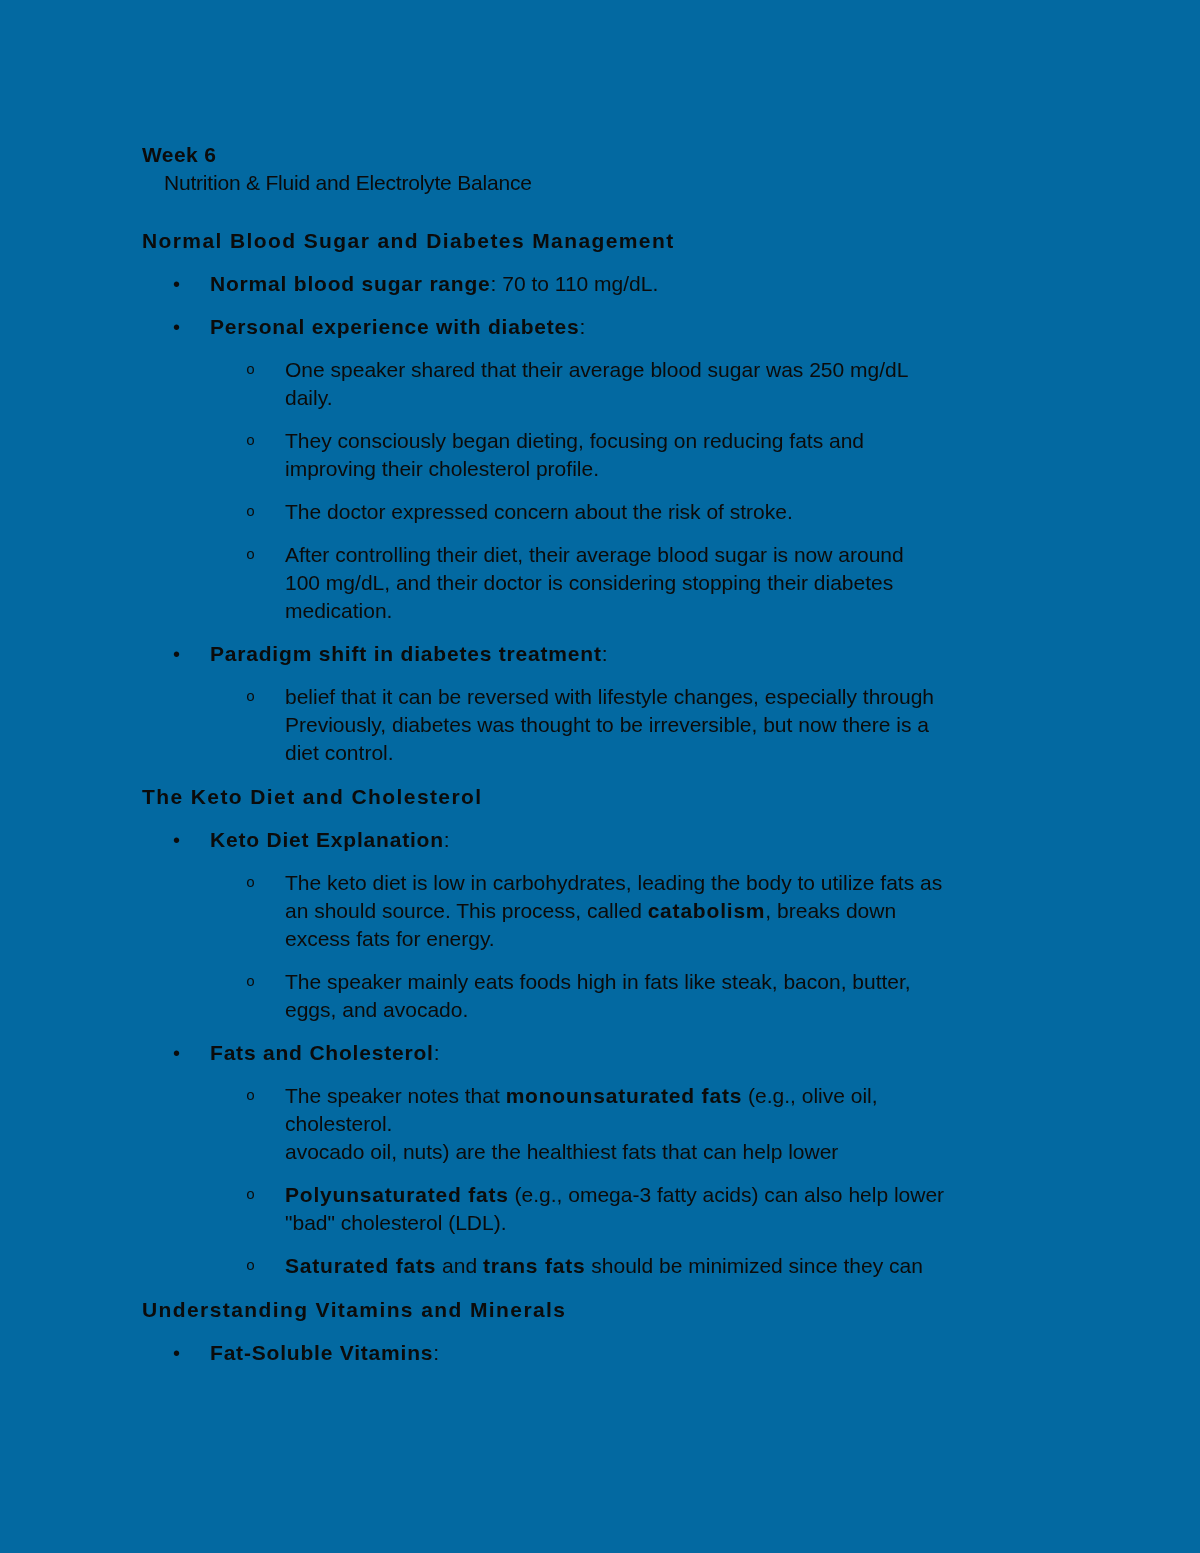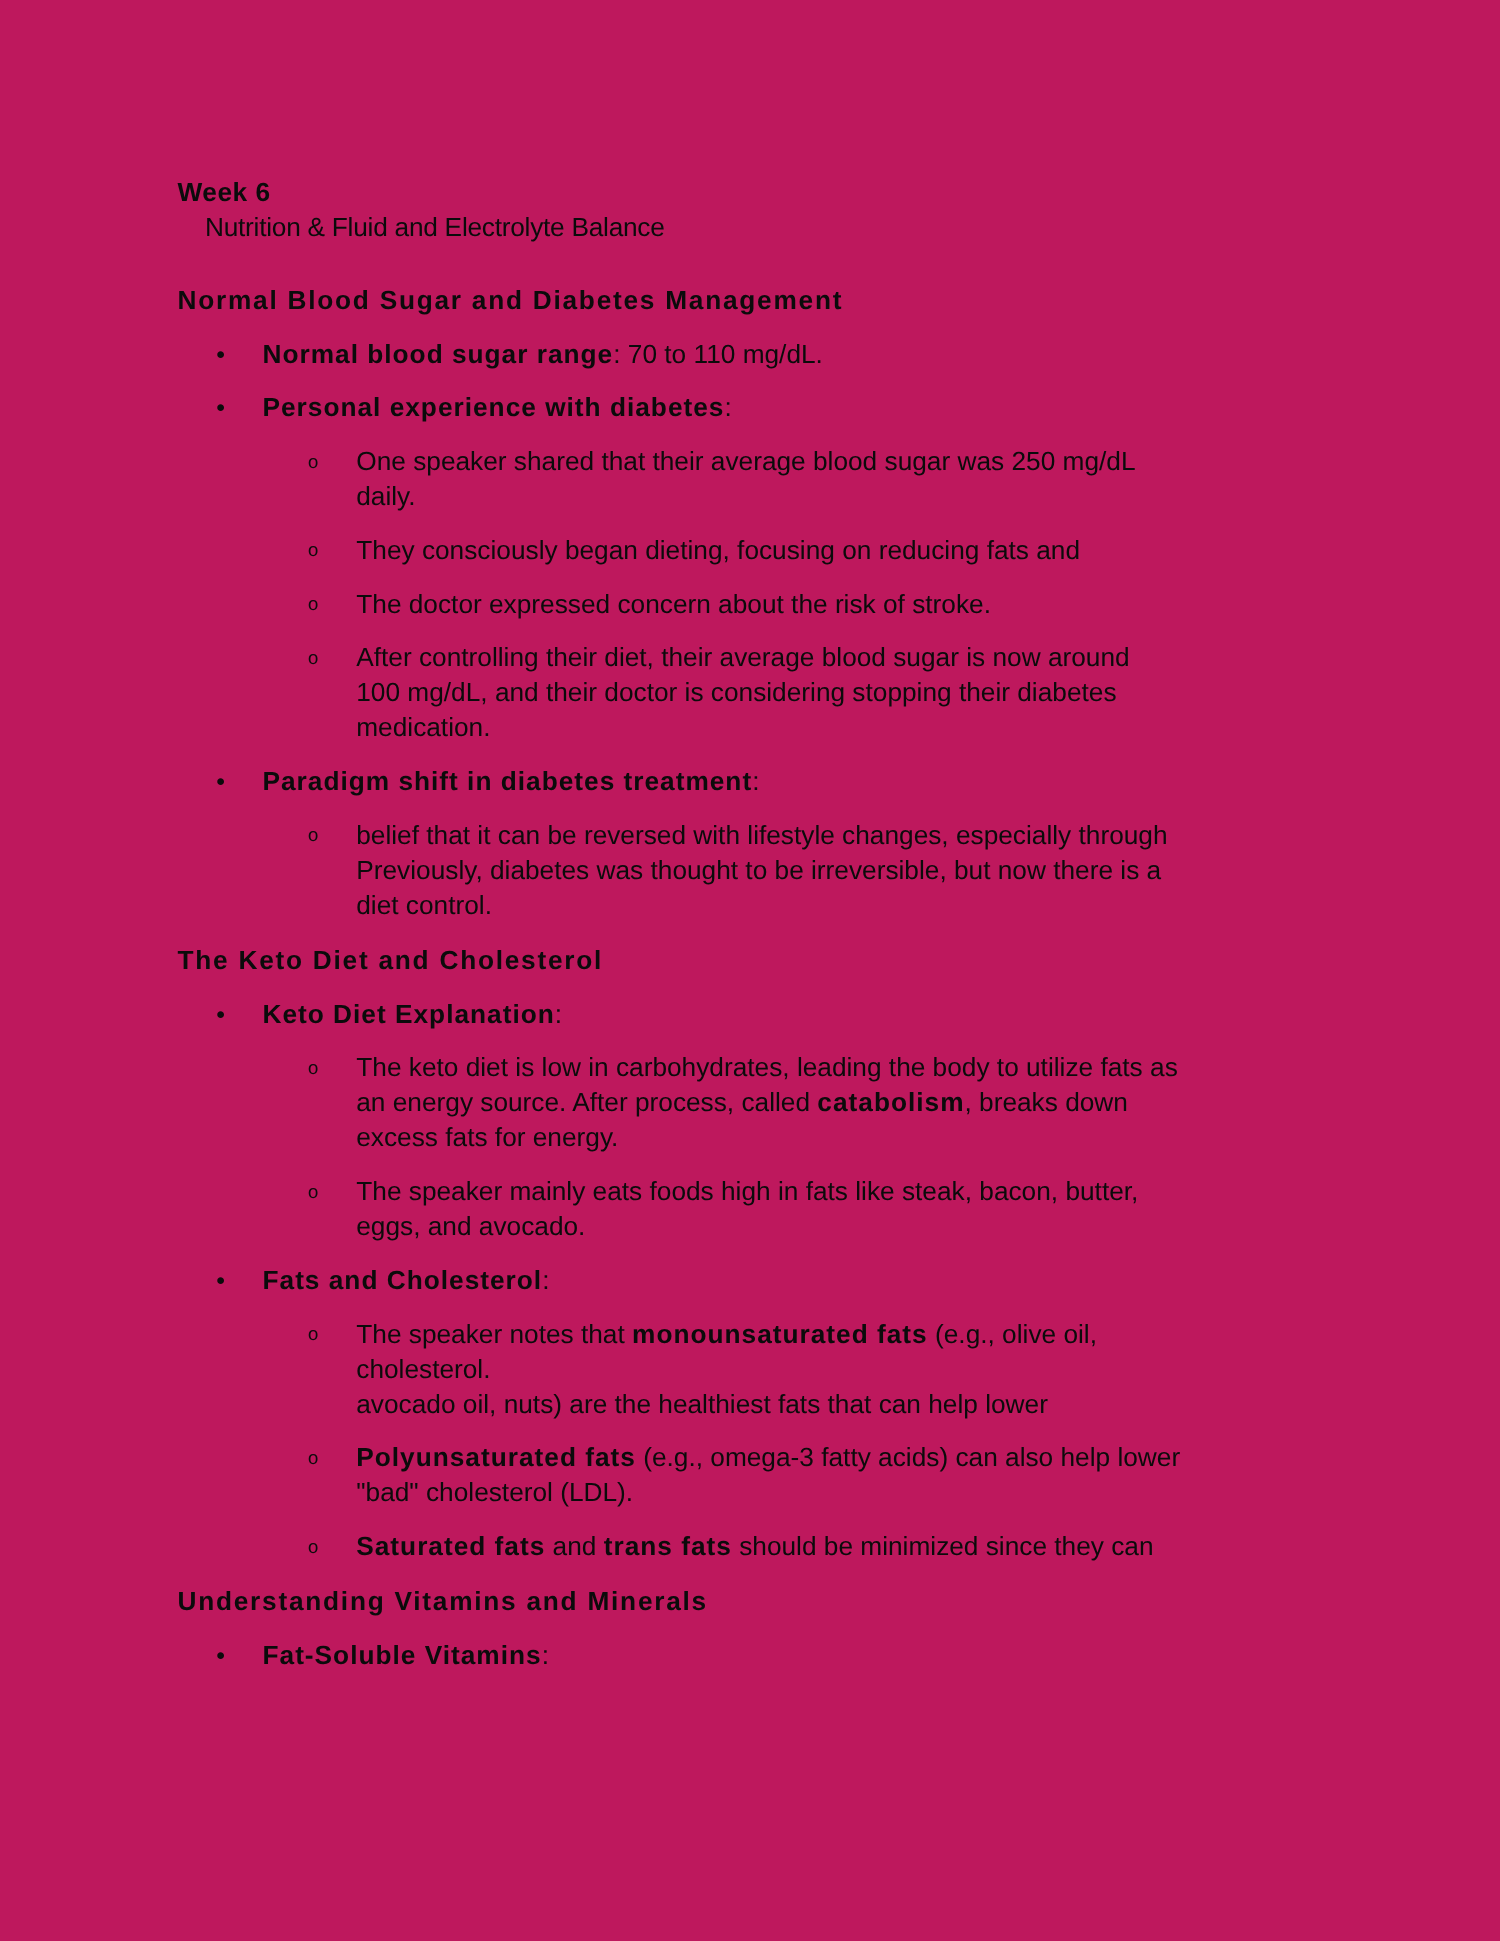--- a/index.html
+++ b/index.html
@@ -4,21 +4,21 @@
 <style>
   html, body { margin: 0; padding: 0; }
   body {
     width: 1200px; height: 1553px;
     background: #ffffff;
     font-family: "Liberation Sans", sans-serif;
     color: #0b0b0b;
     position: relative;
     overflow: hidden;
   }
-  .page { position: absolute; inset: 0; background: #be185d; }
+  .page { position: absolute; inset: 0; background: #0369a1; }
   .content { position: absolute; left: 142px; top: 141px; width: 930px; }
 
   .header-block { margin-bottom: 30px; }
   .doc-title { font-size: 21px; font-weight: bold; letter-spacing: 0.4px; line-height: 28px; }
   .doc-subtitle { font-size: 21px; font-weight: normal; letter-spacing: -0.2px; line-height: 28px; margin-left: 22px; }
 
   .sec-heading {
     font-size: 21px; font-weight: bold; letter-spacing: 1.4px;
     line-height: 28px; margin: 16px 0 15px 0;
   }
@@ -57,20 +57,21 @@
 
     <div class="li l2">
       <span class="mk">o</span>
       <div class="ln"><span>One speaker shared that their average blood sugar was 250 mg/dL</span></div>
       <div class="ln"><span>daily.</span></div>
     </div>
 
     <div class="li l2">
       <span class="mk">o</span>
       <div class="ln"><span>They consciously began dieting, focusing on reducing fats and</span></div>
+      <div class="ln"><span>improving their cholesterol profile.</span></div>
     </div>
 
     <div class="li l2">
       <span class="mk">o</span>
       <div class="ln"><span>The doctor expressed concern about the risk of stroke.</span></div>
     </div>
 
     <div class="li l2">
       <span class="mk">o</span>
       <div class="ln"><span>After controlling their diet, their average blood sugar is now around</span></div>
@@ -93,21 +94,21 @@
     <h2 class="sec-heading">The Keto Diet and Cholesterol</h2>
 
     <div class="li l1">
       <span class="mk">•</span>
       <div class="ln"><span class="b">Keto Diet Explanation</span><span>:</span></div>
     </div>
 
     <div class="li l2">
       <span class="mk">o</span>
       <div class="ln"><span>The keto diet is low in carbohydrates, leading the body to utilize fats as</span></div>
-      <div class="ln"><span>an energy source. After process, called </span><span class="b">catabolism</span><span>, breaks down</span></div>
+      <div class="ln"><span>an should source. This process, called </span><span class="b">catabolism</span><span>, breaks down</span></div>
       <div class="ln"><span>excess fats for energy.</span></div>
     </div>
 
     <div class="li l2">
       <span class="mk">o</span>
       <div class="ln"><span>The speaker mainly eats foods high in fats like steak, bacon, butter,</span></div>
       <div class="ln"><span>eggs, and avocado.</span></div>
     </div>
 
     <div class="li l1">

